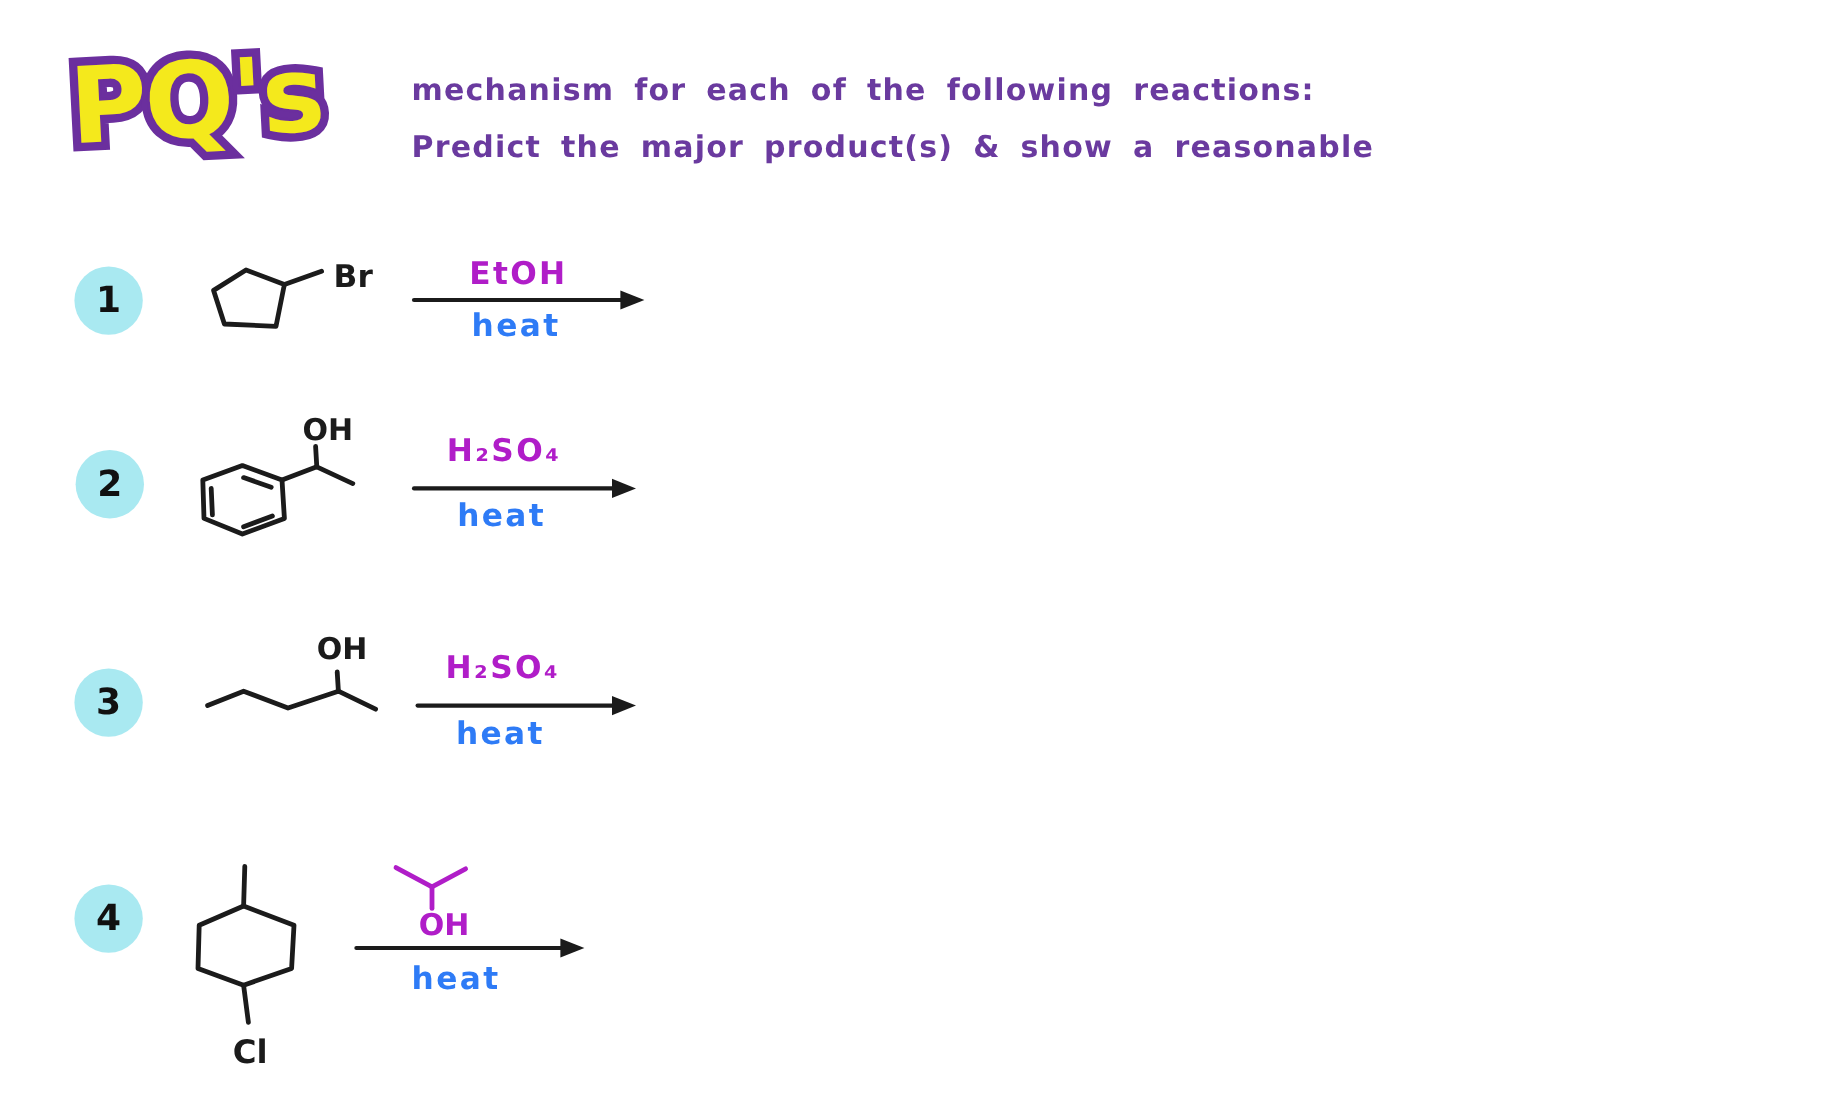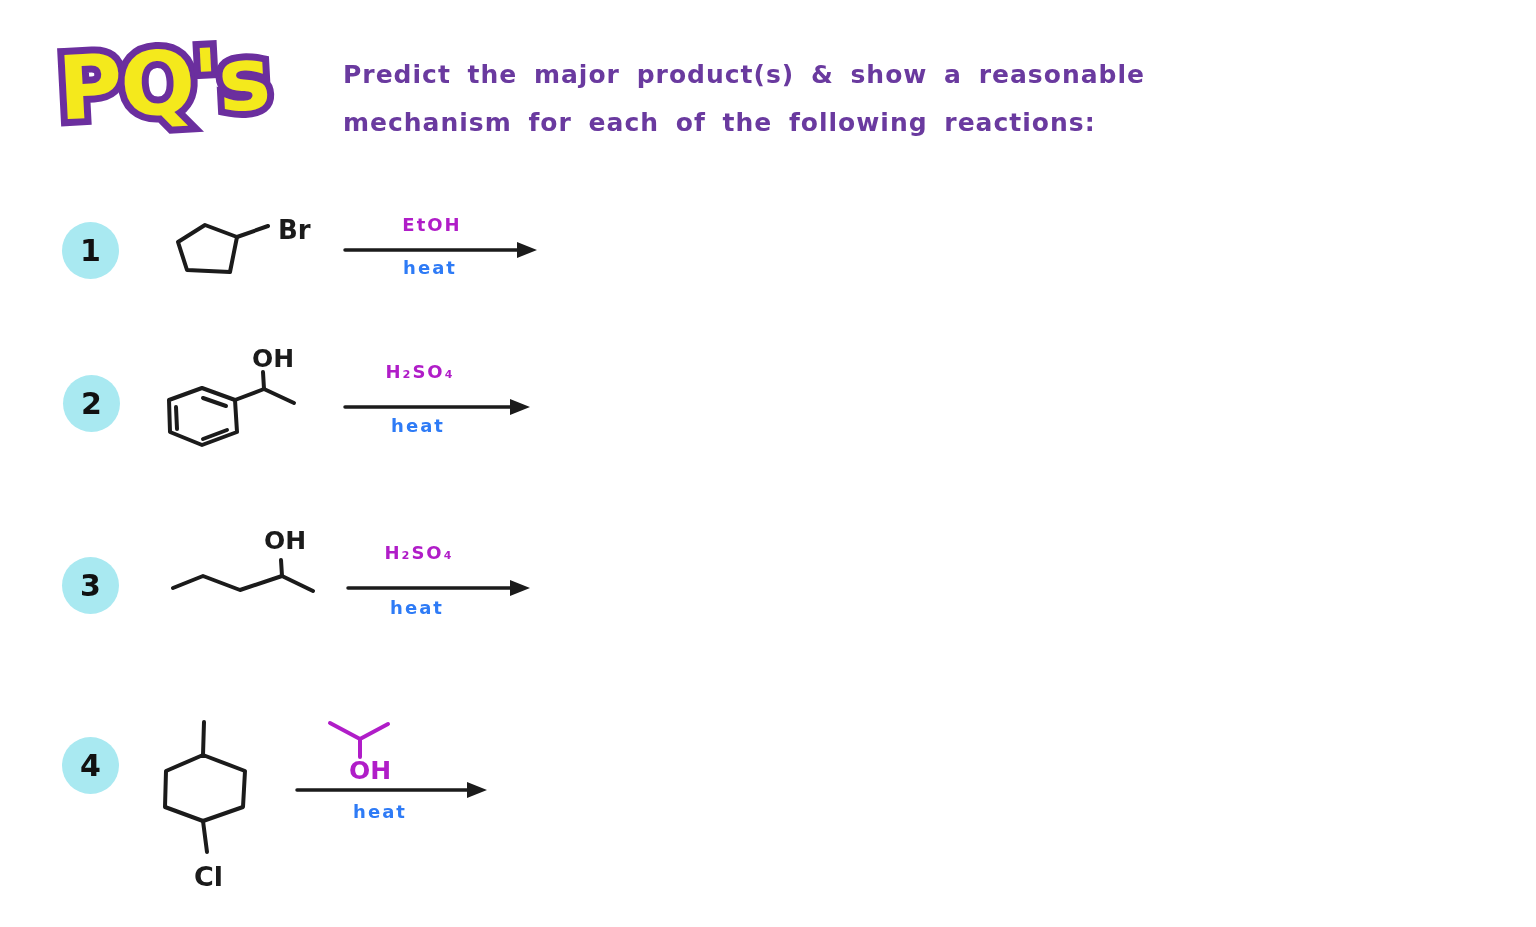--- a/index.html
+++ b/index.html
@@ -77,36 +77,36 @@
     font-family: "DejaVu Sans", sans-serif;
     font-weight: 700;
     fill: var(--ink);
   }
   svg.rx text.magenta-fill { fill: var(--reagent-magenta); }
 
   
   .reagent {
     text-align: center;
     font-weight: 700;
-    font-size: 18px;
+    font-size: 26px;
     letter-spacing: 2px;
   }
   .reagent.above { color: var(--reagent-magenta); }
   .reagent.below { color: var(--heat-blue); text-align: center; }
 </style>
 </head>
 <body>
 
 <div class="canvas">
 
   <div class="abs logo">PQ's</div>
 
   <div class="abs heading">
+    <div class="line">mechanism for each of the following reactions:</div>
     <div class="line">Predict the major product(s) &amp; show a reasonable</div>
-    <div class="line">mechanism for each of the following reactions:</div>
   </div>
 
   <div class="abs num-circle" style="left:62px; top:222px;">1</div>
 
   <svg class="abs rx" style="left:160px; top:195px;" width="400" height="110" viewBox="160 195 400 110">
 
     <path d="M205,225 L237,237 L230,272 L187,270 L178,242 Z"></path>
 
     <line x1="237" y1="237" x2="268" y2="226"></line>
 

